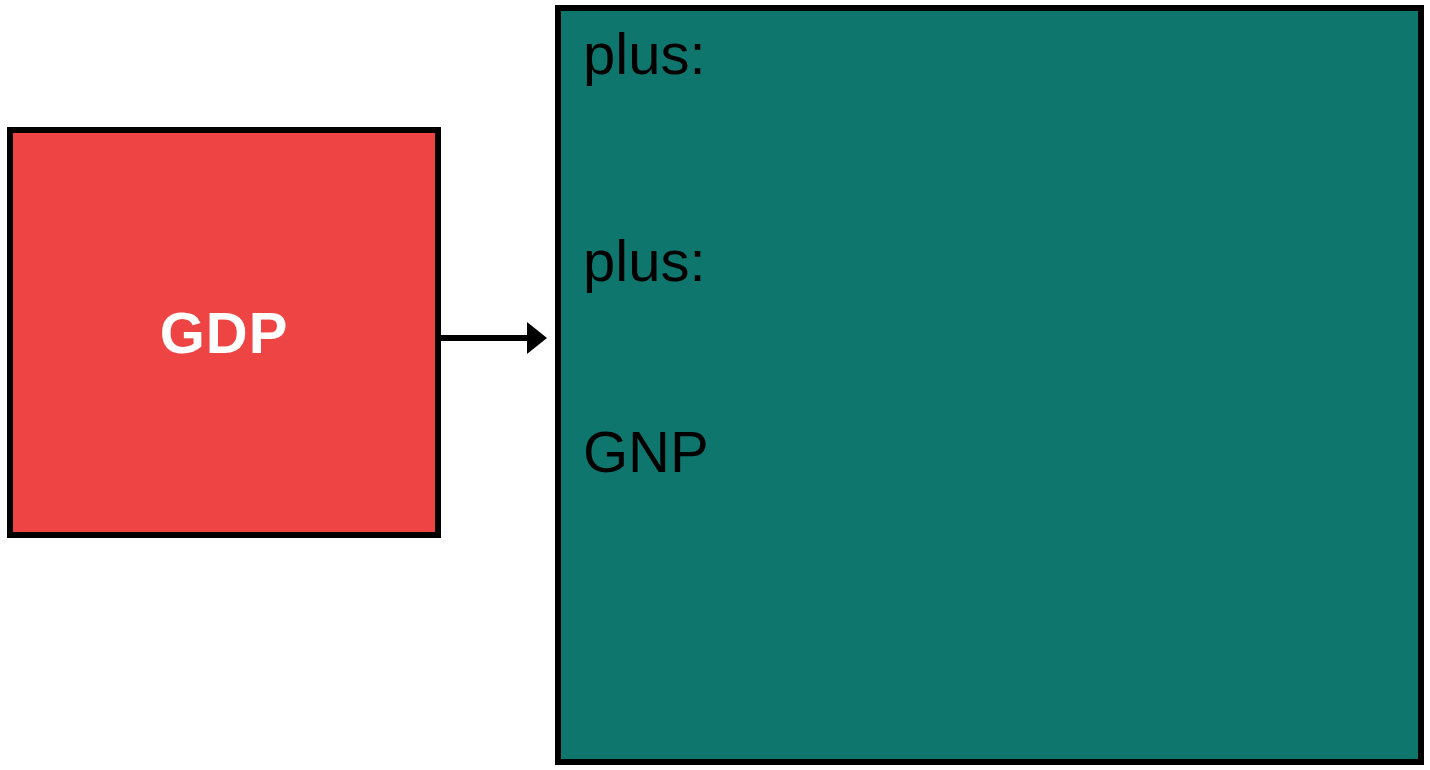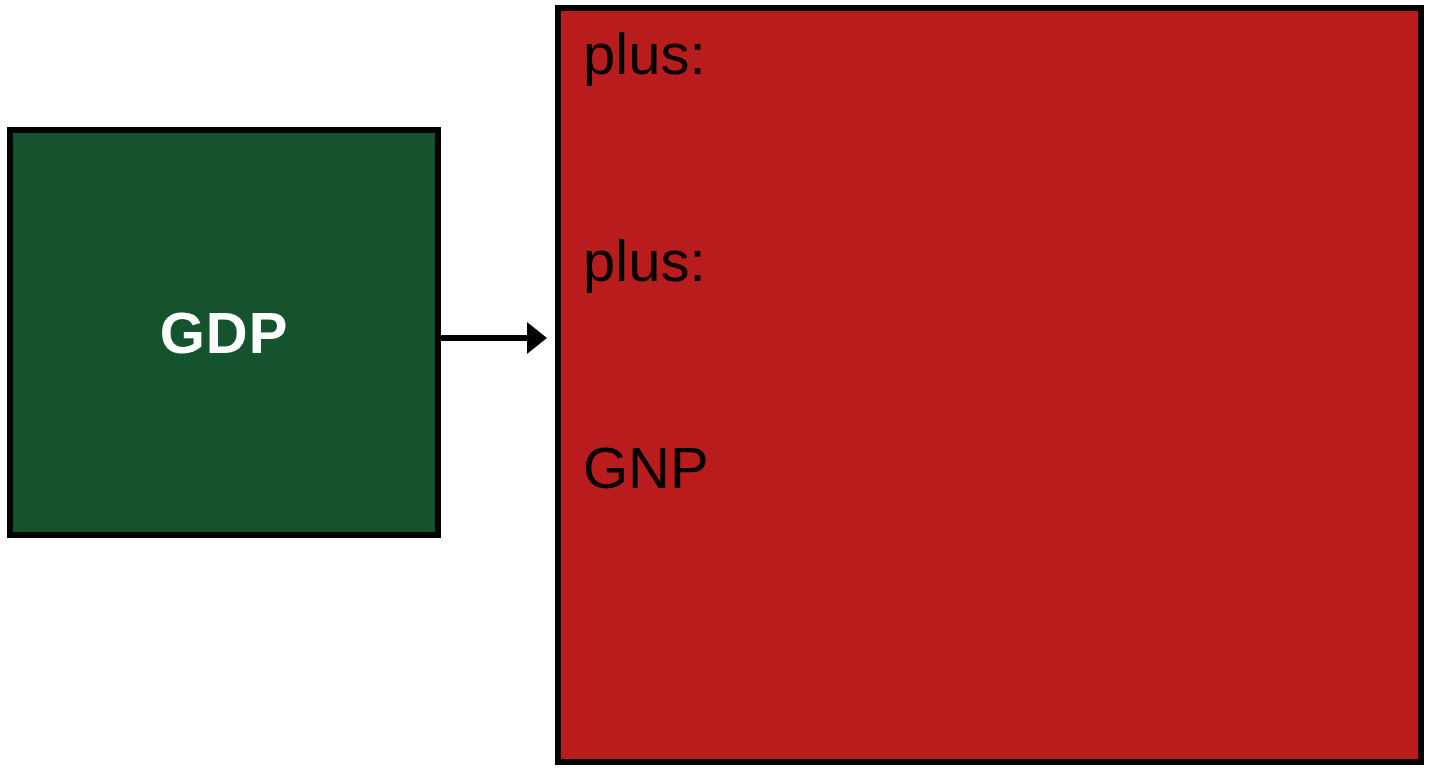--- a/index.html
+++ b/index.html
@@ -72,35 +72,35 @@
   .result-line {
     position: absolute;
     left: 22px;
     color: #000000;
     font-size: 58px;
     line-height: 1;
     white-space: nowrap;
   }
   .result-line.line-plus { top: 14px; }
   .result-line.line-less { top: 221px; }
-  .result-line.line-gnp  { top: 428px; }
+  .result-line.line-gnp  { top: 412px; }
 </style>
 </head>
 <body>
 
 <div class="canvas">
 
-  <div class="gdp-box" style="background: #14532d; border-color: rgb(0, 0, 0);">
+  <div class="gdp-box" style="background: #ef4444; border-color: rgb(0, 0, 0);">
     <span class="gdp-label" style="color: rgb(255, 255, 255);">GDP</span>
   </div>
 
   <div class="arrow">
     <div class="arrow-shaft"></div>
     <div class="arrow-head"></div>
   </div>
 
-  <div class="result-box" style="background: #b91c1c; border-color: rgb(0, 0, 0);">
+  <div class="result-box" style="background: #0f766e; border-color: rgb(0, 0, 0);">
     <span class="result-line line-plus">plus:</span>
     <span class="result-line line-less">plus:</span>
     <span class="result-line line-gnp">GNP</span>
   </div>
 
 </div>
 
 </body></html>

